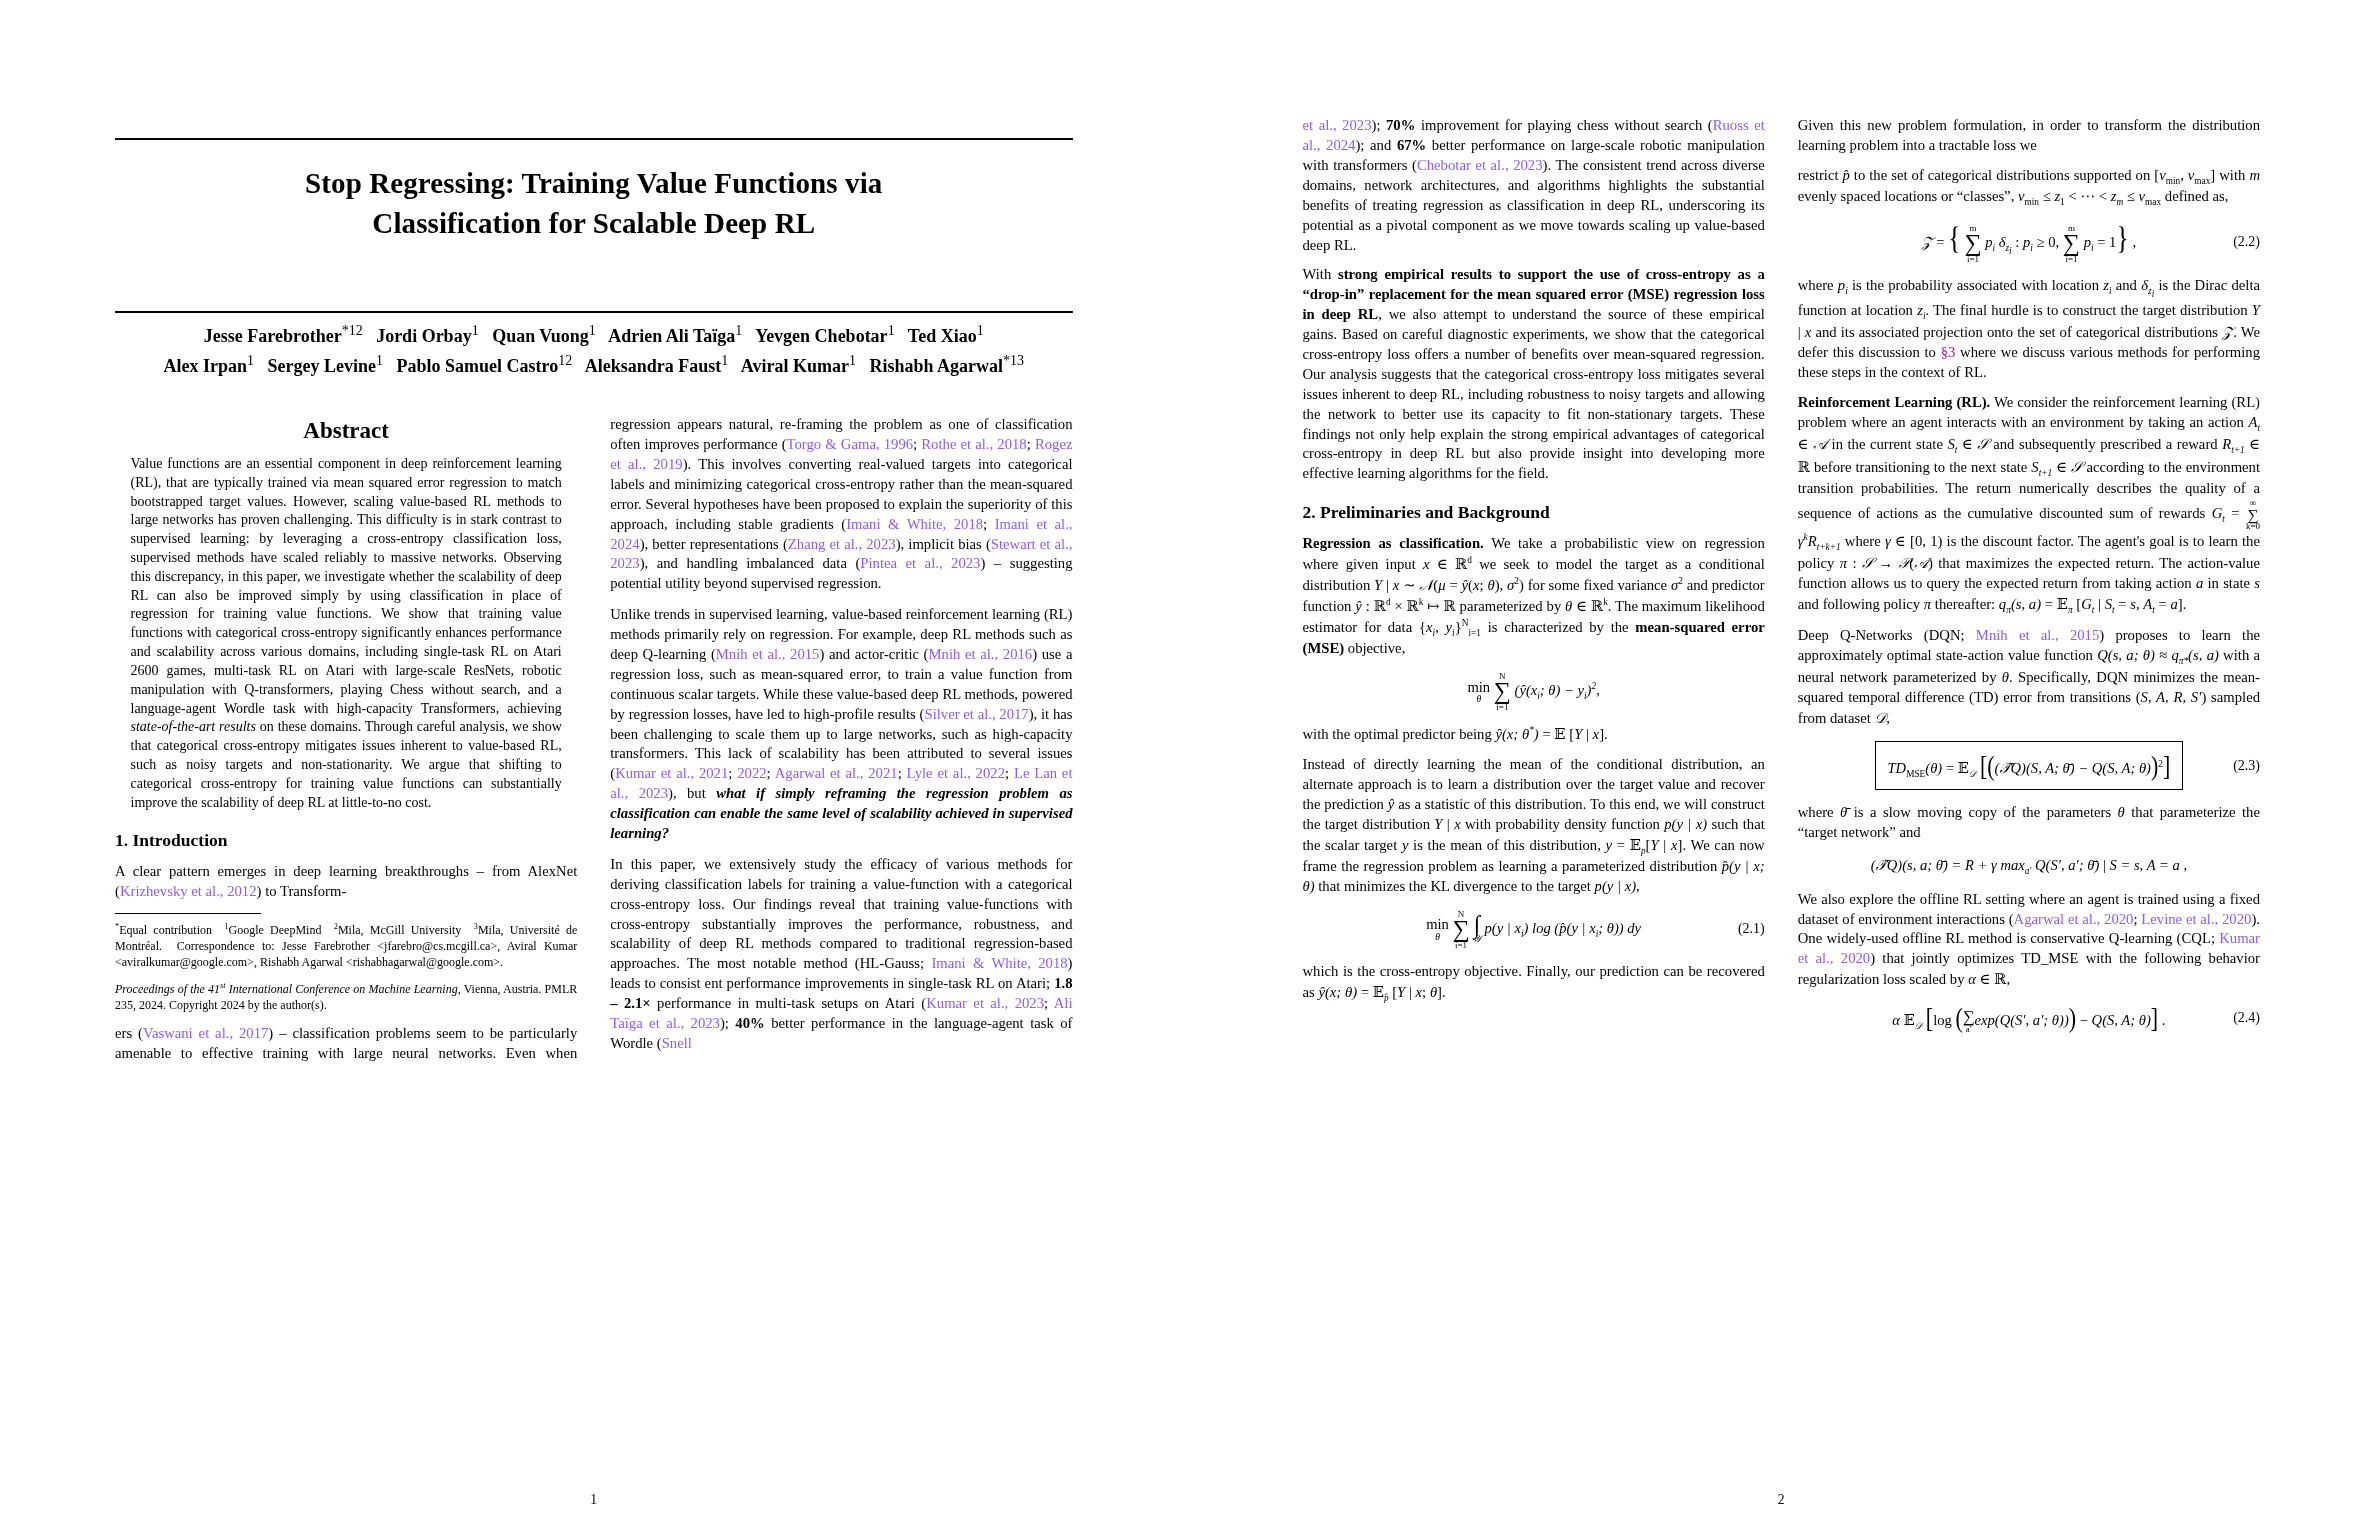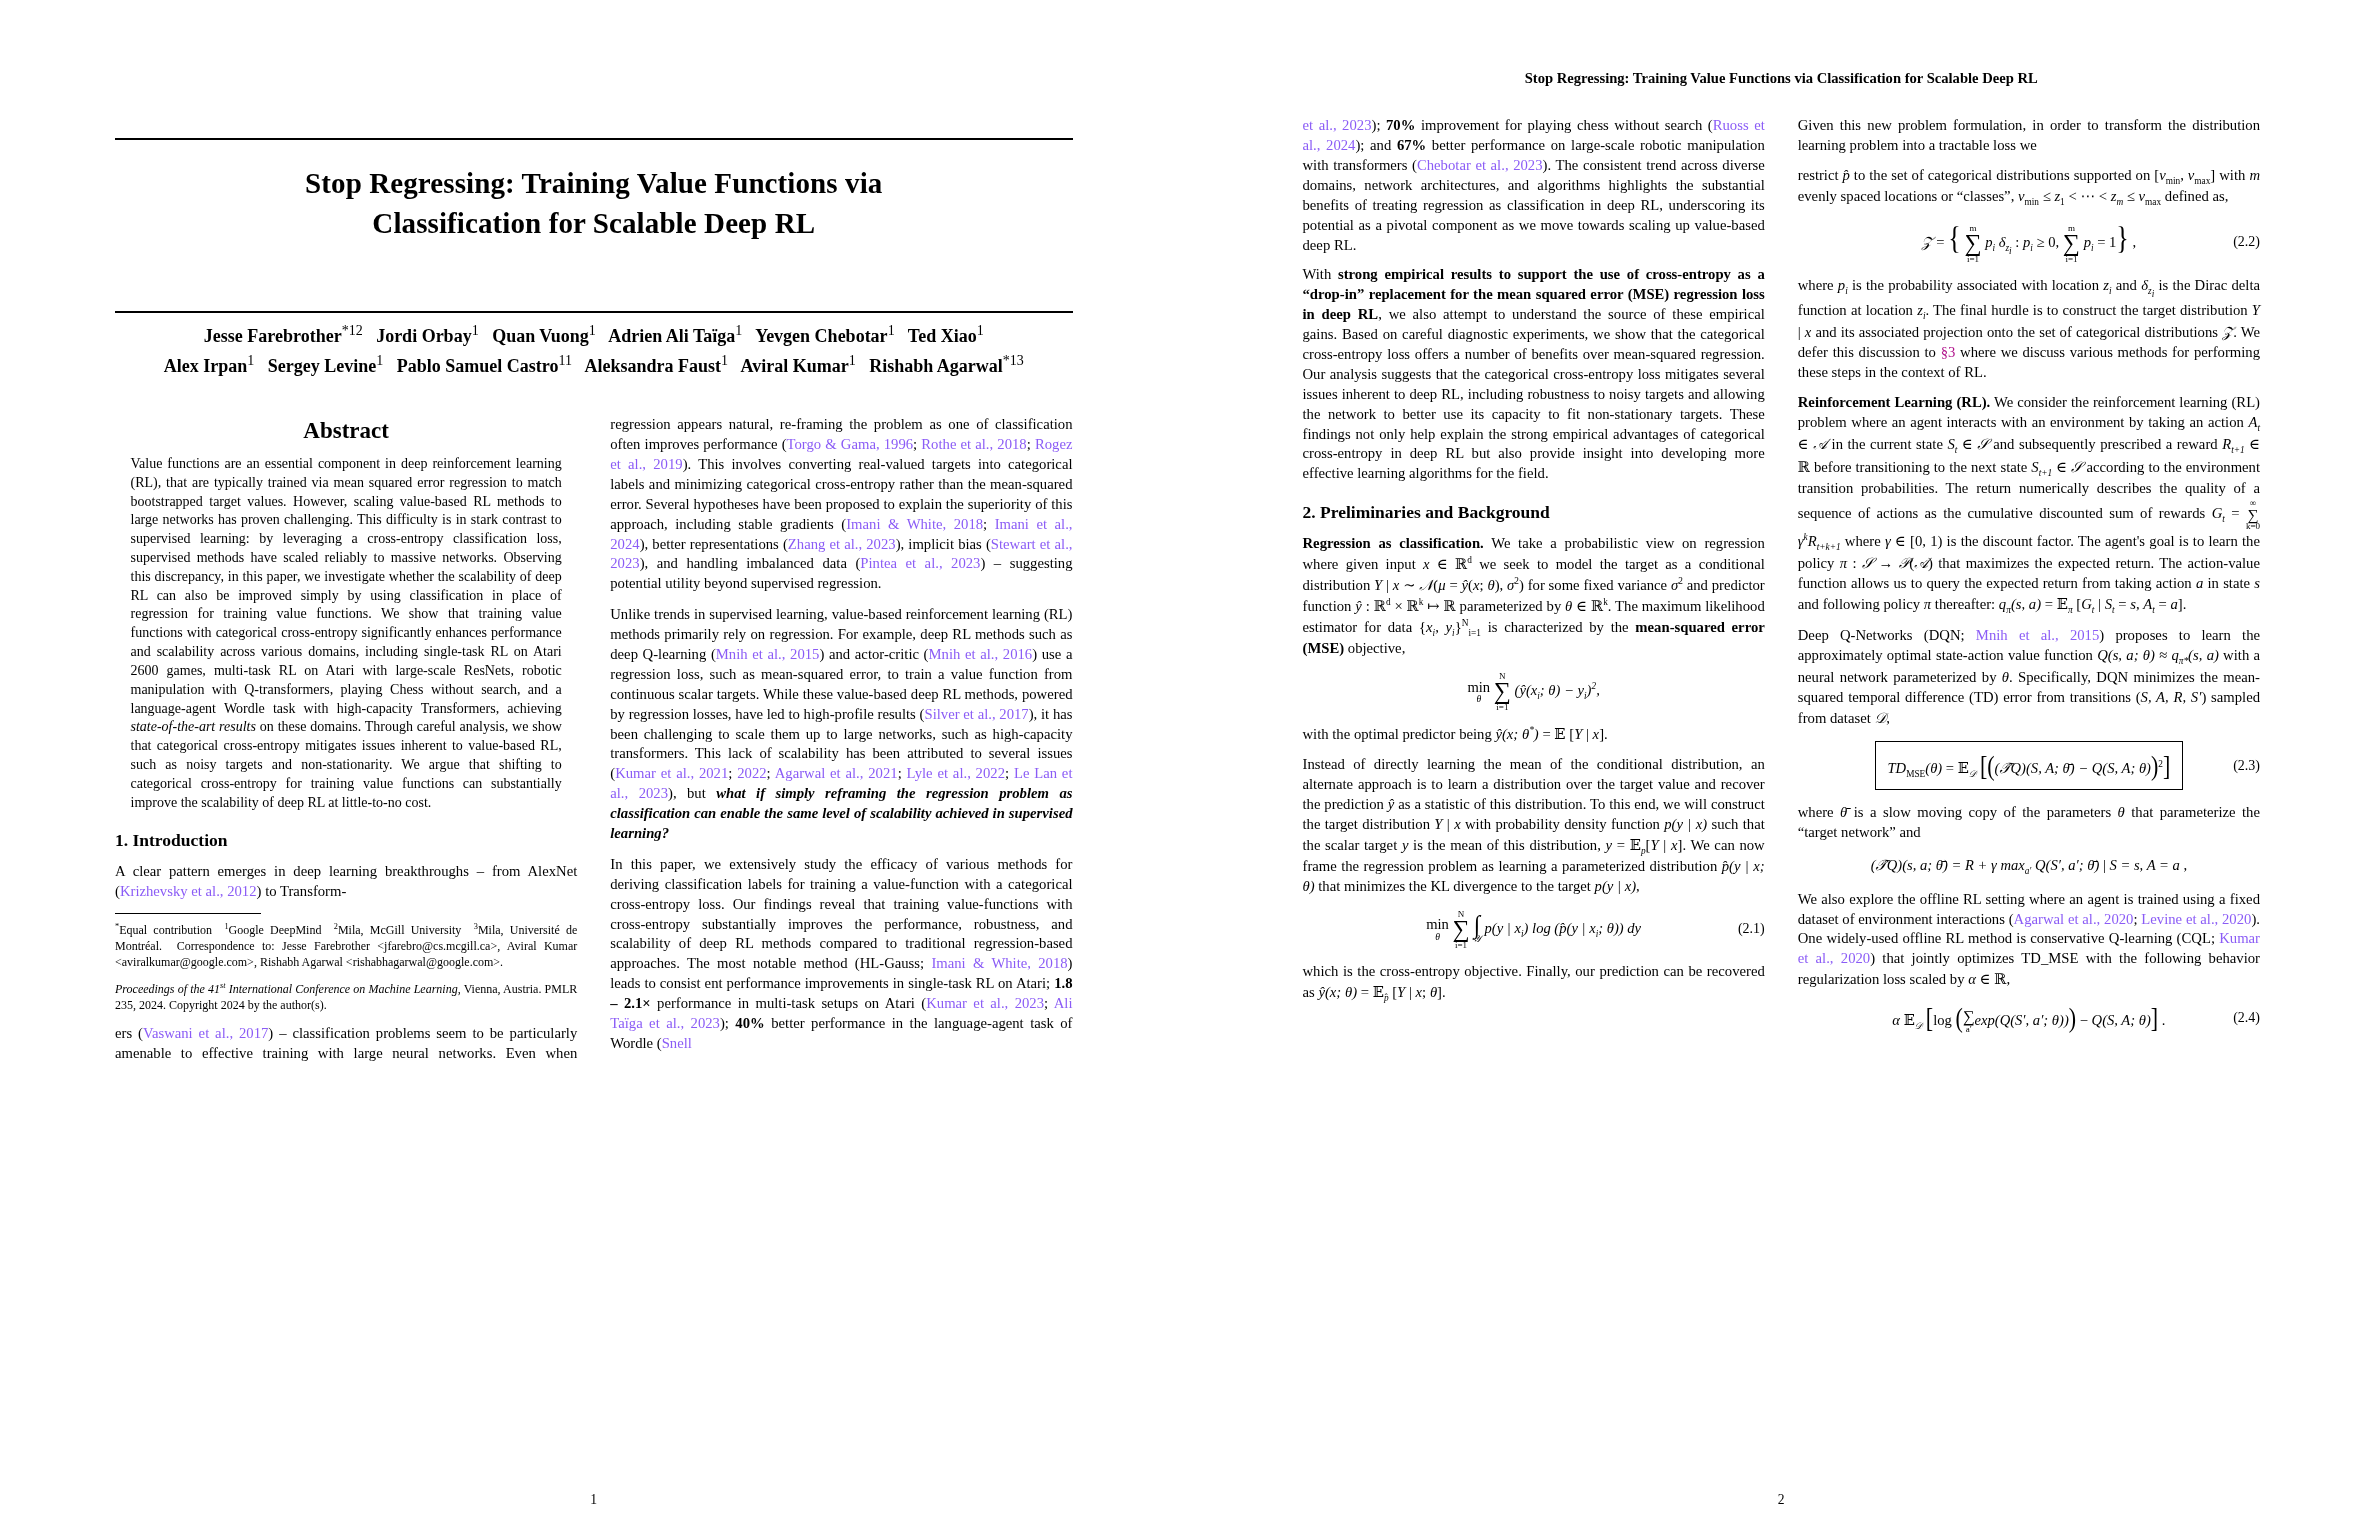--- a/index.html
+++ b/index.html
@@ -141,21 +141,21 @@
         <span><span>Jesse Farebrother</span><sup>*12</sup></span>&nbsp;&nbsp;
         <span><span>Jordi Orbay</span><sup>1</sup></span>&nbsp;&nbsp;
         <span><span>Quan Vuong</span><sup>1</sup></span>&nbsp;&nbsp;
         <span><span>Adrien Ali Taïga</span><sup>1</sup></span>&nbsp;&nbsp;
         <span><span>Yevgen Chebotar</span><sup>1</sup></span>&nbsp;&nbsp;
         <span><span>Ted Xiao</span><sup>1</sup></span>
       </div>
       <div>
         <span><span>Alex Irpan</span><sup>1</sup></span>&nbsp;&nbsp;
         <span><span>Sergey Levine</span><sup>1</sup></span>&nbsp;&nbsp;
-        <span><span>Pablo Samuel Castro</span><sup>11</sup></span>&nbsp;&nbsp;
+        <span><span>Pablo Samuel Castro</span><sup>12</sup></span>&nbsp;&nbsp;
         <span><span>Aleksandra Faust</span><sup>1</sup></span>&nbsp;&nbsp;
         <span><span>Aviral Kumar</span><sup>1</sup></span>&nbsp;&nbsp;
         <span><span>Rishabh Agarwal</span><sup>*13</sup></span>
       </div>
     </div>
 
     <div class="cols">
 
       <h3 class="abs">Abstract</h3>
       <div class="abstract">
@@ -185,21 +185,20 @@
       <p><span>Unlike trends in supervised learning, value-based reinforcement learning (RL) methods primarily rely on regression. For example, deep RL methods such as deep Q-learning (</span><span class="cite">Mnih et al., 2015</span><span>) and actor-critic (</span><span class="cite">Mnih et al., 2016</span><span>) use a regression loss, such as mean-squared error, to train a value function from continuous scalar targets. While these value-based deep RL methods, powered by regression losses, have led to high-profile results (</span><span class="cite">Silver et al., 2017</span><span>), it has been challenging to scale them up to large networks, such as high-capacity transformers. This lack of scalability has been attributed to several issues (</span><span class="cite">Kumar et al., 2021</span><span>; </span><span class="cite">2022</span><span>; </span><span class="cite">Agarwal et al., 2021</span><span>; </span><span class="cite">Lyle et al., 2022</span><span>; </span><span class="cite">Le Lan et al., 2023</span><span>), but </span><i><b>what if simply reframing the regression problem as classification can enable the same level of scalability achieved in supervised learning?</b></i></p>
 
       <p><span>In this paper, we extensively study the efficacy of various methods for deriving classification labels for training a value-function with a categorical cross-entropy loss. Our findings reveal that training value-functions with cross-entropy substantially improves the performance, robustness, and scalability of deep RL methods compared to traditional regression-based approaches. The most notable method (HL-Gauss; </span><span class="cite">Imani &amp; White, 2018</span><span>) leads to consist ent performance improvements in single-task RL on Atari; </span><b>1.8 – 2.1×</b><span> performance in multi-task setups on Atari (</span><span class="cite">Kumar et al., 2023</span><span>; </span><span class="cite">Ali Taïga et al., 2023</span><span>); </span><b>40%</b><span> better performance in the language-agent task of Wordle (</span><span class="cite">Snell</span></p>
 
     </div>
 
     <div class="pagenum">1</div>
   </div>
 
   <div class="page right">
-    <div class="runhead">Stop Regressing: Training Value Functions via Classification for Scalable Deep RL</div>
 
     <div class="cols2">
 
       <p><span class="cite">et al., 2023</span><span>); </span><b>70%</b><span> improvement for playing chess without search (</span><span class="cite">Ruoss et al., 2024</span><span>); and </span><b>67%</b><span> better performance on large-scale robotic manipulation with transformers (</span><span class="cite">Chebotar et al., 2023</span><span>). The consistent trend across diverse domains, network architectures, and algorithms highlights the substantial benefits of treating regression as classification in deep RL, underscoring its potential as a pivotal component as we move towards scaling up value-based deep RL.</span></p>
 
       <p><span>With </span><b>strong empirical results to support the use of cross-entropy as a “drop-in” replacement for the mean squared error (MSE) regression loss in deep RL</b><span>, we also attempt to understand the source of these empirical gains. Based on careful diagnostic experiments, we show that the categorical cross-entropy loss offers a number of benefits over mean-squared regression. Our analysis suggests that the categorical cross-entropy loss mitigates several issues inherent to deep RL, including robustness to noisy targets and allowing the network to better use its capacity to fit non-stationary targets. These findings not only help explain the strong empirical advantages of categorical cross-entropy in deep RL but also provide insight into developing more effective learning algorithms for the field.</span></p>
 
       <h2 class="sec">2. Preliminaries and Background</h2>
 
       <p><b>Regression as classification.</b><span> We take a probabilistic view on regression where given input </span><span class="m">x</span> <span class="mr">∈</span> <span class="bb">ℝ</span><sup>d</sup><span> we seek to model the target as a conditional distribution </span><span class="m">Y</span> | <span class="m">x</span> ∼ <span class="cal">𝒩</span>(<span class="m">μ</span> = <span class="m">ŷ</span>(<span class="m">x</span>; <span class="m">θ</span>), <span class="m">σ</span><sup>2</sup>)<span> for some fixed variance </span><span class="m">σ</span><sup>2</sup><span> and predictor function </span><span class="m">ŷ</span> : <span class="bb">ℝ</span><sup>d</sup> × <span class="bb">ℝ</span><sup>k</sup> ↦ <span class="bb">ℝ</span><span> parameterized by </span><span class="m">θ</span> ∈ <span class="bb">ℝ</span><sup>k</sup><span>. The maximum likelihood estimator for data </span>{<span class="m">x<sub>i</sub></span>, <span class="m">y<sub>i</sub></span>}<sup>N</sup><sub>i=1</sub><span> is characterized by the </span><b>mean-squared error (MSE)</b><span> objective,</span></p>

